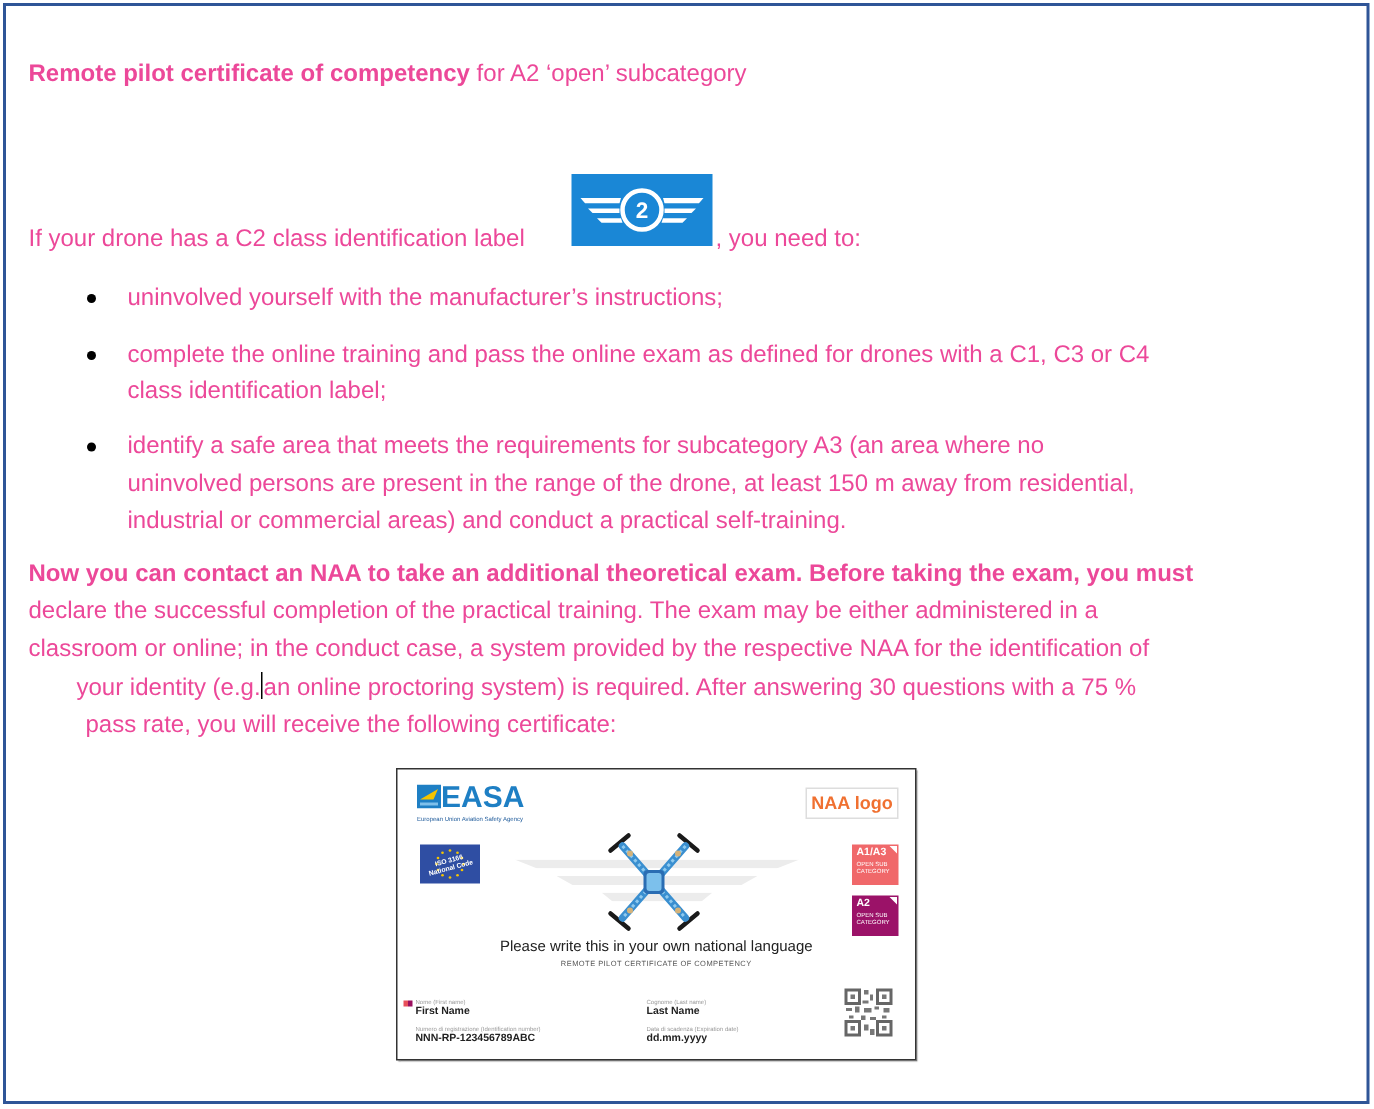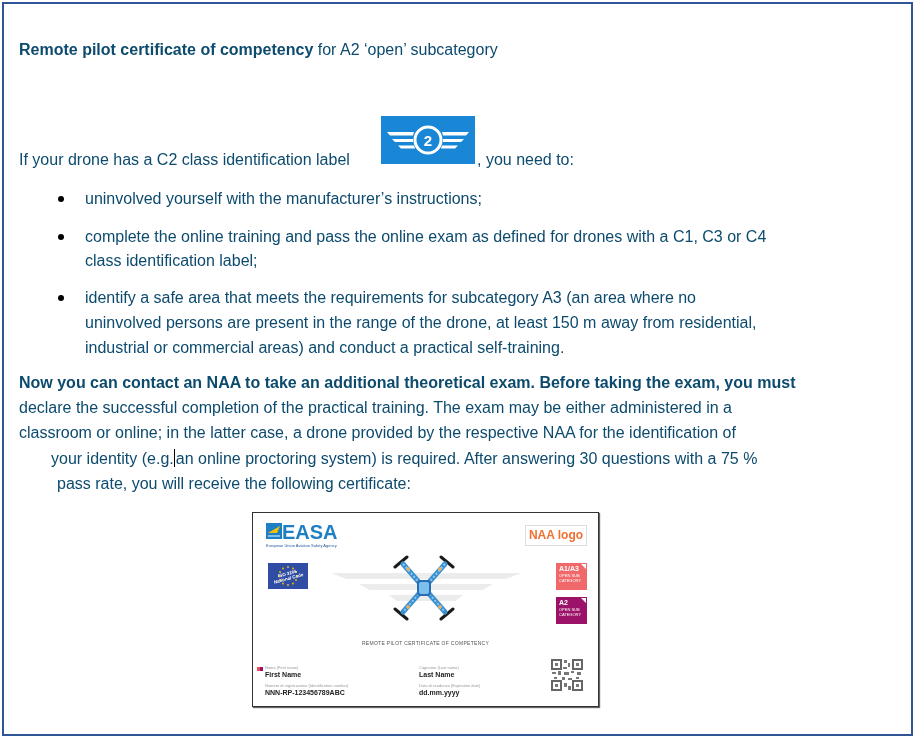--- a/index.html
+++ b/index.html
@@ -1,24 +1,24 @@
 <!DOCTYPE html>
 <html><head>
 <meta charset="utf-8">
 <style>
   html, body { margin:0; padding:0; background:#ffffff; }
   body { width:916px; height:739px; position:relative; overflow:hidden;
          font-family:"Liberation Sans", sans-serif; color:#000; }
   .frame { position:absolute; left:2px; top:2px; width:907px; height:730px;
            border:2px solid #2f5597; background:#fff; }
-  .txt { position:absolute; font-size:16px; line-height:21px; white-space:nowrap; color:#0c4a6e; }
+  .txt { position:absolute; font-size:16px; line-height:21px; white-space:nowrap; color:#ec4899; }
   .bold { font-weight:bold; }
   .bullet { position:absolute; width:6px; height:6px; border-radius:50%; background:#000; }
   .c2label { position:absolute; left:381px; top:116px; width:94px; height:48px; background:#1a87d6; }
-  .cert { position:absolute; left:252px; top:512px; width:345px; height:193px;
+  .cert { position:absolute; left:264px; top:512px; width:345px; height:193px;
           border:1px solid #333; background:#fff; box-shadow:1px 1px 1px #666; overflow:hidden; }
   .easa-logo { position:absolute; left:13px; top:8px; }
   .easa-word { position:absolute; left:16px; top:0px; font-size:20px; font-weight:bold; color:#1e7fc4; letter-spacing:0px; }
   .easa-sub { position:absolute; left:0px; top:22px; font-size:4px; color:#1e5a9a; white-space:nowrap; }
   .naa-logo { position:absolute; left:272px; top:12px; width:60px; height:19px; border:1px solid #ddd;
               color:#f07030; font-size:12px; font-weight:bold; text-align:center; line-height:19px; }
   .eu-flag { position:absolute; left:15px; top:50px; width:40px; height:26px; background:#2f4ea3; }
   .cat-badge { position:absolute; left:303px; width:31px; height:27px; color:#fff; font-size:6px;
                padding:2px 3px; box-sizing:border-box; line-height:6px; }
   .cat-badge .big { font-size:7px; font-weight:bold; line-height:8px; display:block; }
@@ -67,21 +67,21 @@
 <div class="txt" style="left:85px; top:226px;">complete the online training and pass the online exam as defined for drones with a C1, C3 or C4</div>
 <div class="txt" style="left:85px; top:250px;">class identification label;</div>
 
 <div class="bullet" style="left:58px; top:295px;"></div>
 <div class="txt" style="left:85px; top:287px;">identify a safe area that meets the requirements for subcategory A3 (an area where no</div>
 <div class="txt" style="left:85px; top:312px;">uninvolved persons are present in the range of the drone, at least 150 m away from residential,</div>
 <div class="txt" style="left:85px; top:337px;">industrial or commercial areas) and conduct a practical self-training.</div>
 
 <div class="txt" style="left:19px; top:372px;font-weight:bold;">Now you can contact an NAA to take an additional theoretical exam. Before taking the exam, you must</div>
 <div class="txt" style="left:19px; top:397px;">declare the successful completion of the practical training. The exam may be either administered in a</div>
-<div class="txt" style="left:19px; top:422px;">classroom or online; in the latter case, a drone provided by the respective NAA for the identification of</div>
+<div class="txt" style="left:19px; top:422px;">classroom or online; in the conduct case, a system provided by the respective NAA for the identification of</div>
 <div class="txt" style="left:19px; top:448px;margin-left:32px;">
   <span>your identity (e.g.</span><span class="cursor"></span><span>an online proctoring system) is required. After answering 30 questions with a 75 %</span>
 </div>
 <div class="txt" style="left:19px; top:473px;margin-left:38px;">pass rate, you will receive the following certificate:</div>
 
 <div class="cert">
 
   <div class="wing-bg" style="left:78px; top:60px; width:190px; height:6px; clip-path:polygon(0 0,100% 0,92% 100%,8% 100%);"></div>
   <div class="wing-bg" style="left:106px; top:71px; width:134px; height:6px; clip-path:polygon(0 0,100% 0,92% 100%,8% 100%);"></div>
   <div class="wing-bg" style="left:136px; top:82px; width:74px; height:6px; clip-path:polygon(0 0,100% 0,90% 100%,10% 100%);"></div>
@@ -150,20 +150,21 @@
     <span class="small">OPEN SUB</span>
     <span class="small">CATEGORY</span>
   </div>
   <div class="cat-badge" style="top:84px; background:#9b1268;">
     <span class="corner"></span>
     <span class="big">A2</span>
     <span class="small">OPEN SUB</span>
     <span class="small">CATEGORY</span>
   </div>
 
+  <div class="cert-note">Please write this in your own national language</div>
   <div class="cert-title">REMOTE PILOT CERTIFICATE OF COMPETENCY</div>
 
   <div class="flag-mark"></div>
 
   <div class="field-label" style="left:12px; top:152px;">Nome (First name)</div>
   <div class="field-value" style="left:12px; top:158px;">First Name</div>
   <div class="field-label" style="left:12px; top:170px;">Numero di registrazione (Identification number)</div>
   <div class="field-value" style="left:12px; top:176px;">NNN-RP-123456789ABC</div>
 
   <div class="field-label" style="left:166px; top:152px;">Cognome (Last name)</div>

